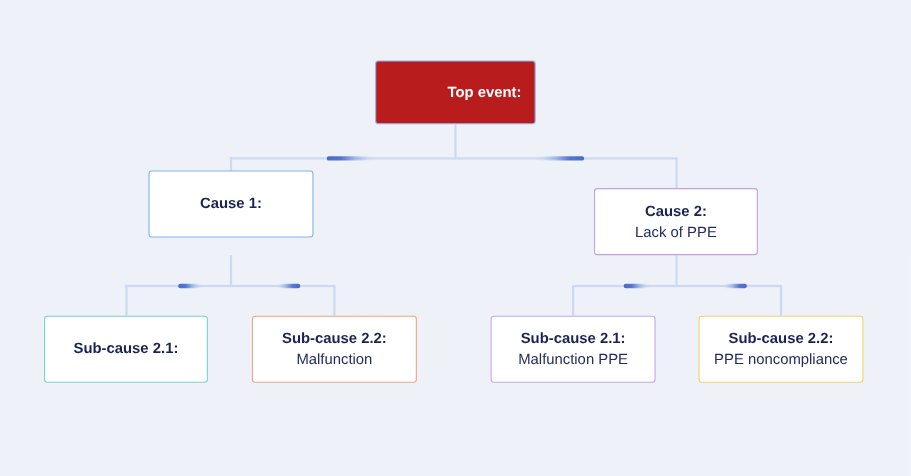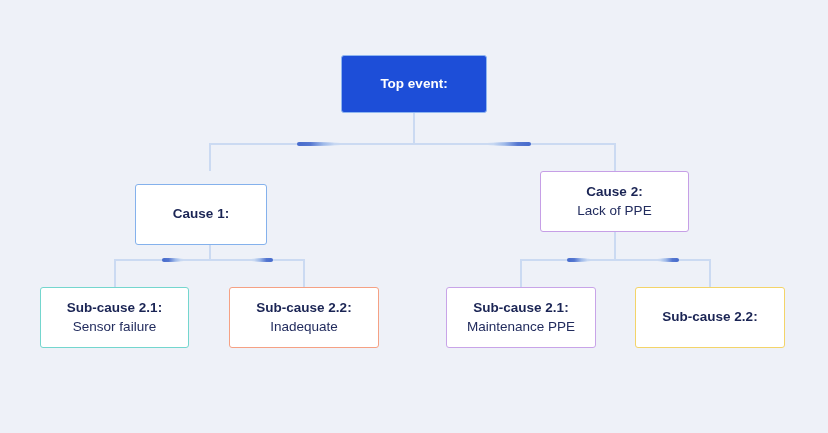--- a/index.html
+++ b/index.html
@@ -23,36 +23,37 @@
     align-items:center; justify-content:center;
     text-align:center;
     color:#222c5e;
     font-size:13.5px;
     line-height:18.5px;
     padding:4px 12px;
     cursor:default;
   }
   .node .title { font-weight:700; color:#1a2454; }
   .node-top {
-    background:#1d4ed8;
+    background:#b91c1c;
     color:#e6ebf7;
     border-color:#8fb6f0;
+    align-items:flex-end;
   }
   .node-top .title { color:#ffffff; }
 
   .b-blue   { border-color:#84b1ec; }
   .b-purple { border-color:#c69fe6; }
   .b-teal   { border-color:#74d6ce; }
   .b-orange { border-color:#f5a184; }
   .b-violet { border-color:#c8a4e8; }
   .b-yellow { border-color:#f3d469; }
 
   
   .n-top   { left:341px; top:55px;  width:146px; height:58px; }
-  .n-c1    { left:135px; top:184px; width:132px; height:61px;text-align:center; }
+  .n-c1    { left:135px; top:155px; width:150px; height:61px;text-align:center; }
   .n-c2    { left:540px; top:171px; width:149px; height:61px; }
   .n-s11   { left:40px;  top:287px; width:149px; height:61px; }
   .n-s12   { left:229px; top:287px; width:150px; height:61px; }
   .n-s21   { left:446px; top:287px; width:150px; height:61px; }
   .n-s22   { left:635px; top:287px; width:150px; height:61px; }
 
   
   .conn { position:absolute; background:#cbdaf2; }
   .conn.v { width:1.5px; }
   .conn.h { height:1.5px; }
@@ -126,30 +127,30 @@
     <div class="title">Cause 1:</div>
   </div>
 
   <div class="node b-purple n-c2">
     <div class="title">Cause 2:</div>
     <div class="subtitle">Lack of PPE</div>
   </div>
 
   <div class="node b-teal n-s11">
     <div class="title">Sub-cause 2.1:</div>
-    <div class="subtitle">Sensor failure</div>
   </div>
 
   <div class="node b-orange n-s12">
     <div class="title">Sub-cause 2.2:</div>
-    <div class="subtitle">Inadequate</div>
+    <div class="subtitle">Malfunction</div>
   </div>
 
   <div class="node b-violet n-s21">
     <div class="title">Sub-cause 2.1:</div>
-    <div class="subtitle">Maintenance PPE</div>
+    <div class="subtitle">Malfunction PPE</div>
   </div>
 
   <div class="node b-yellow n-s22">
     <div class="title">Sub-cause 2.2:</div>
+    <div class="subtitle">PPE noncompliance</div>
   </div>
 
 </div>
 
 </body></html>

